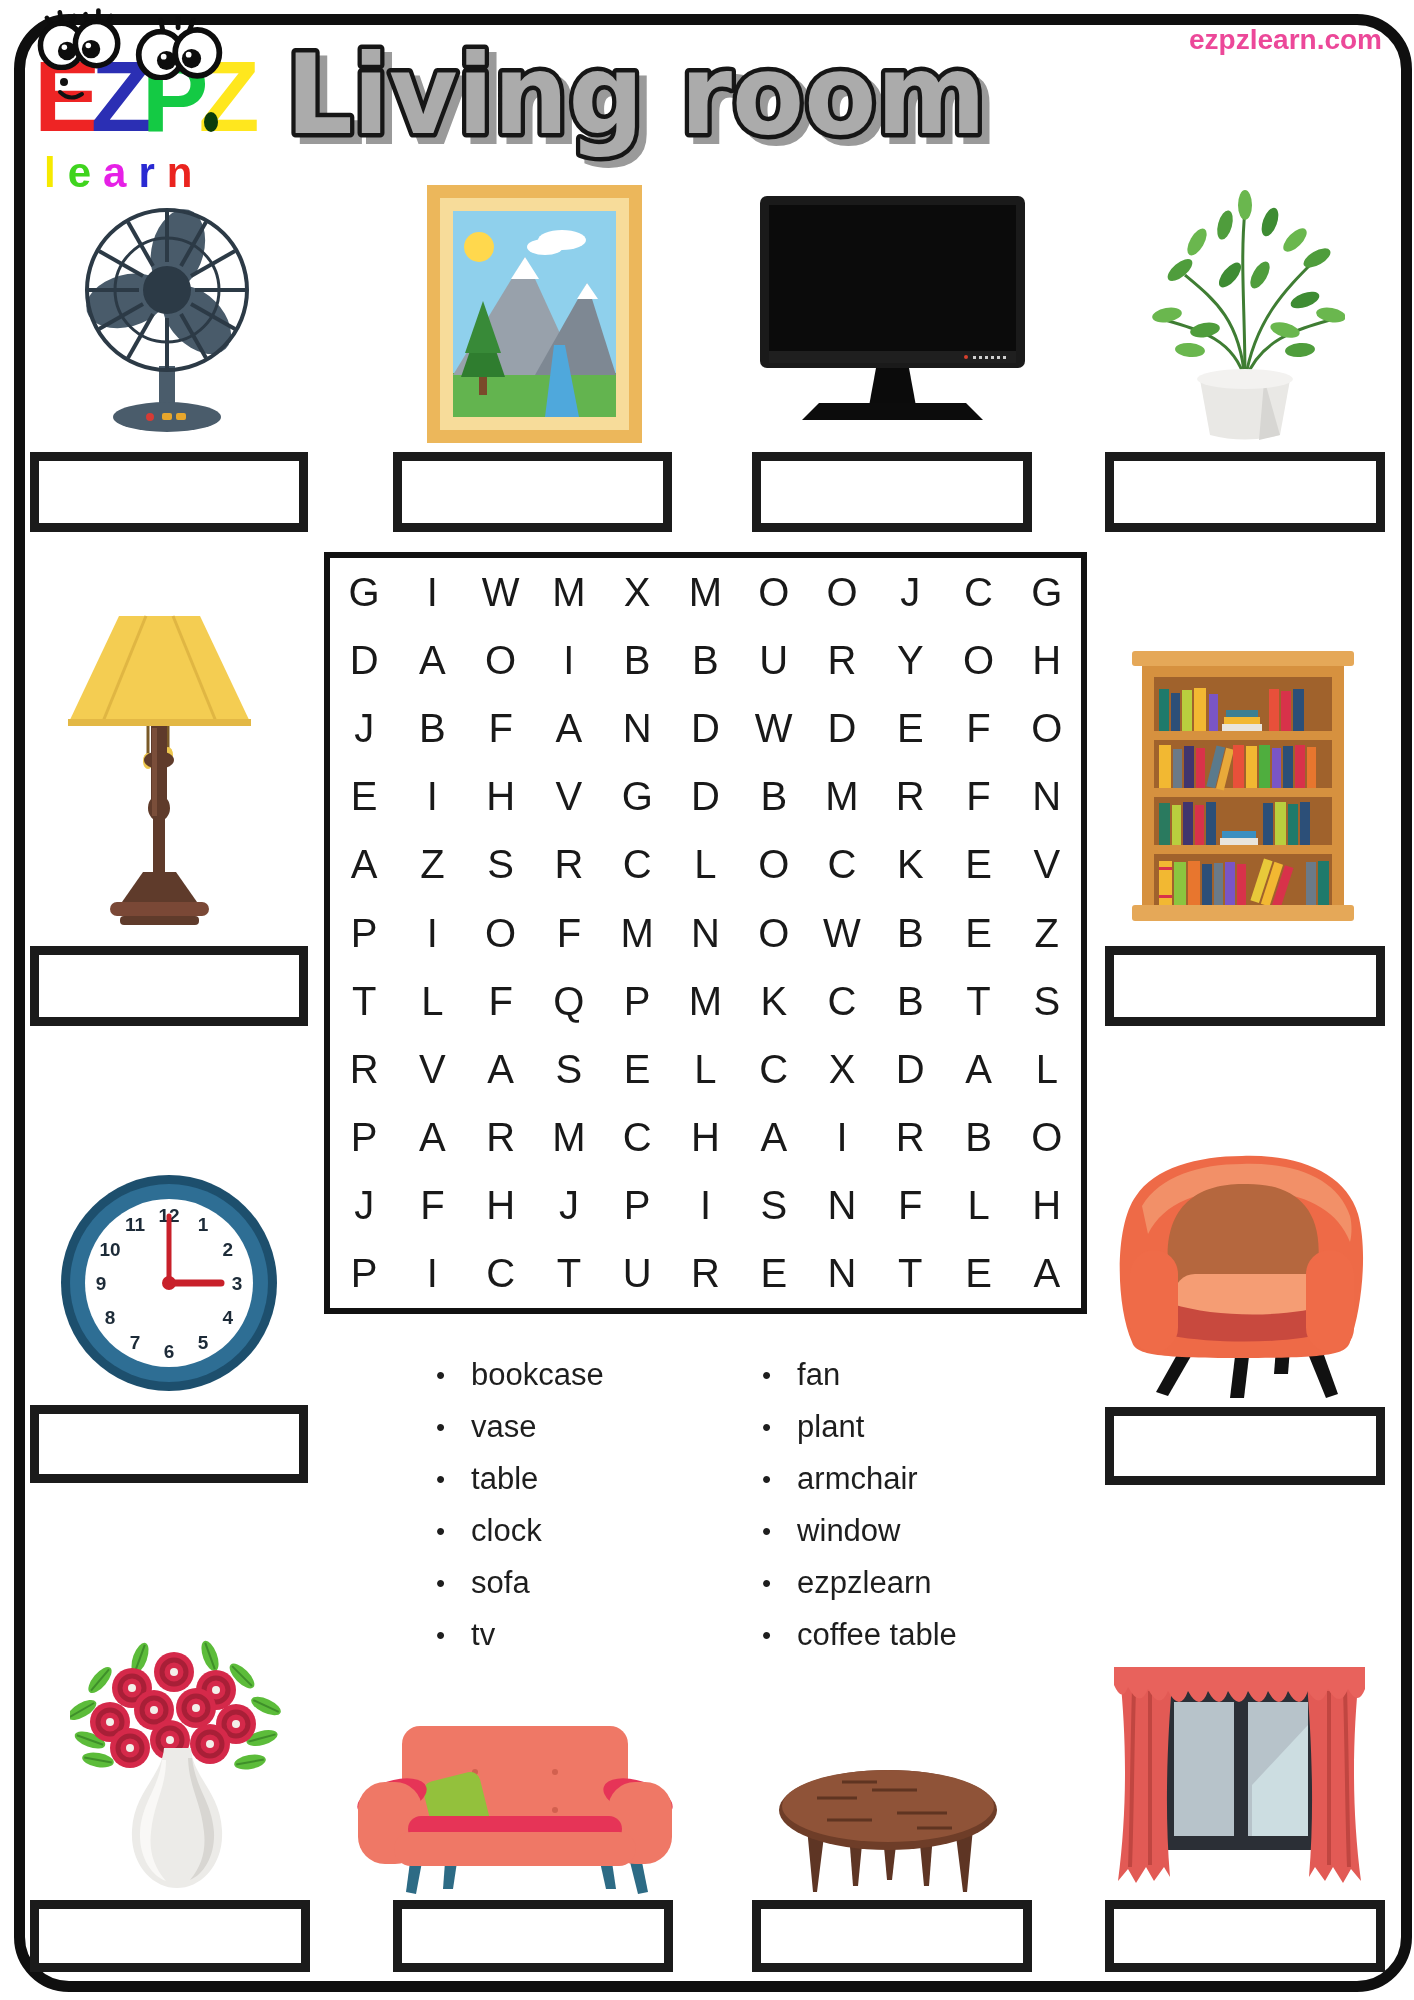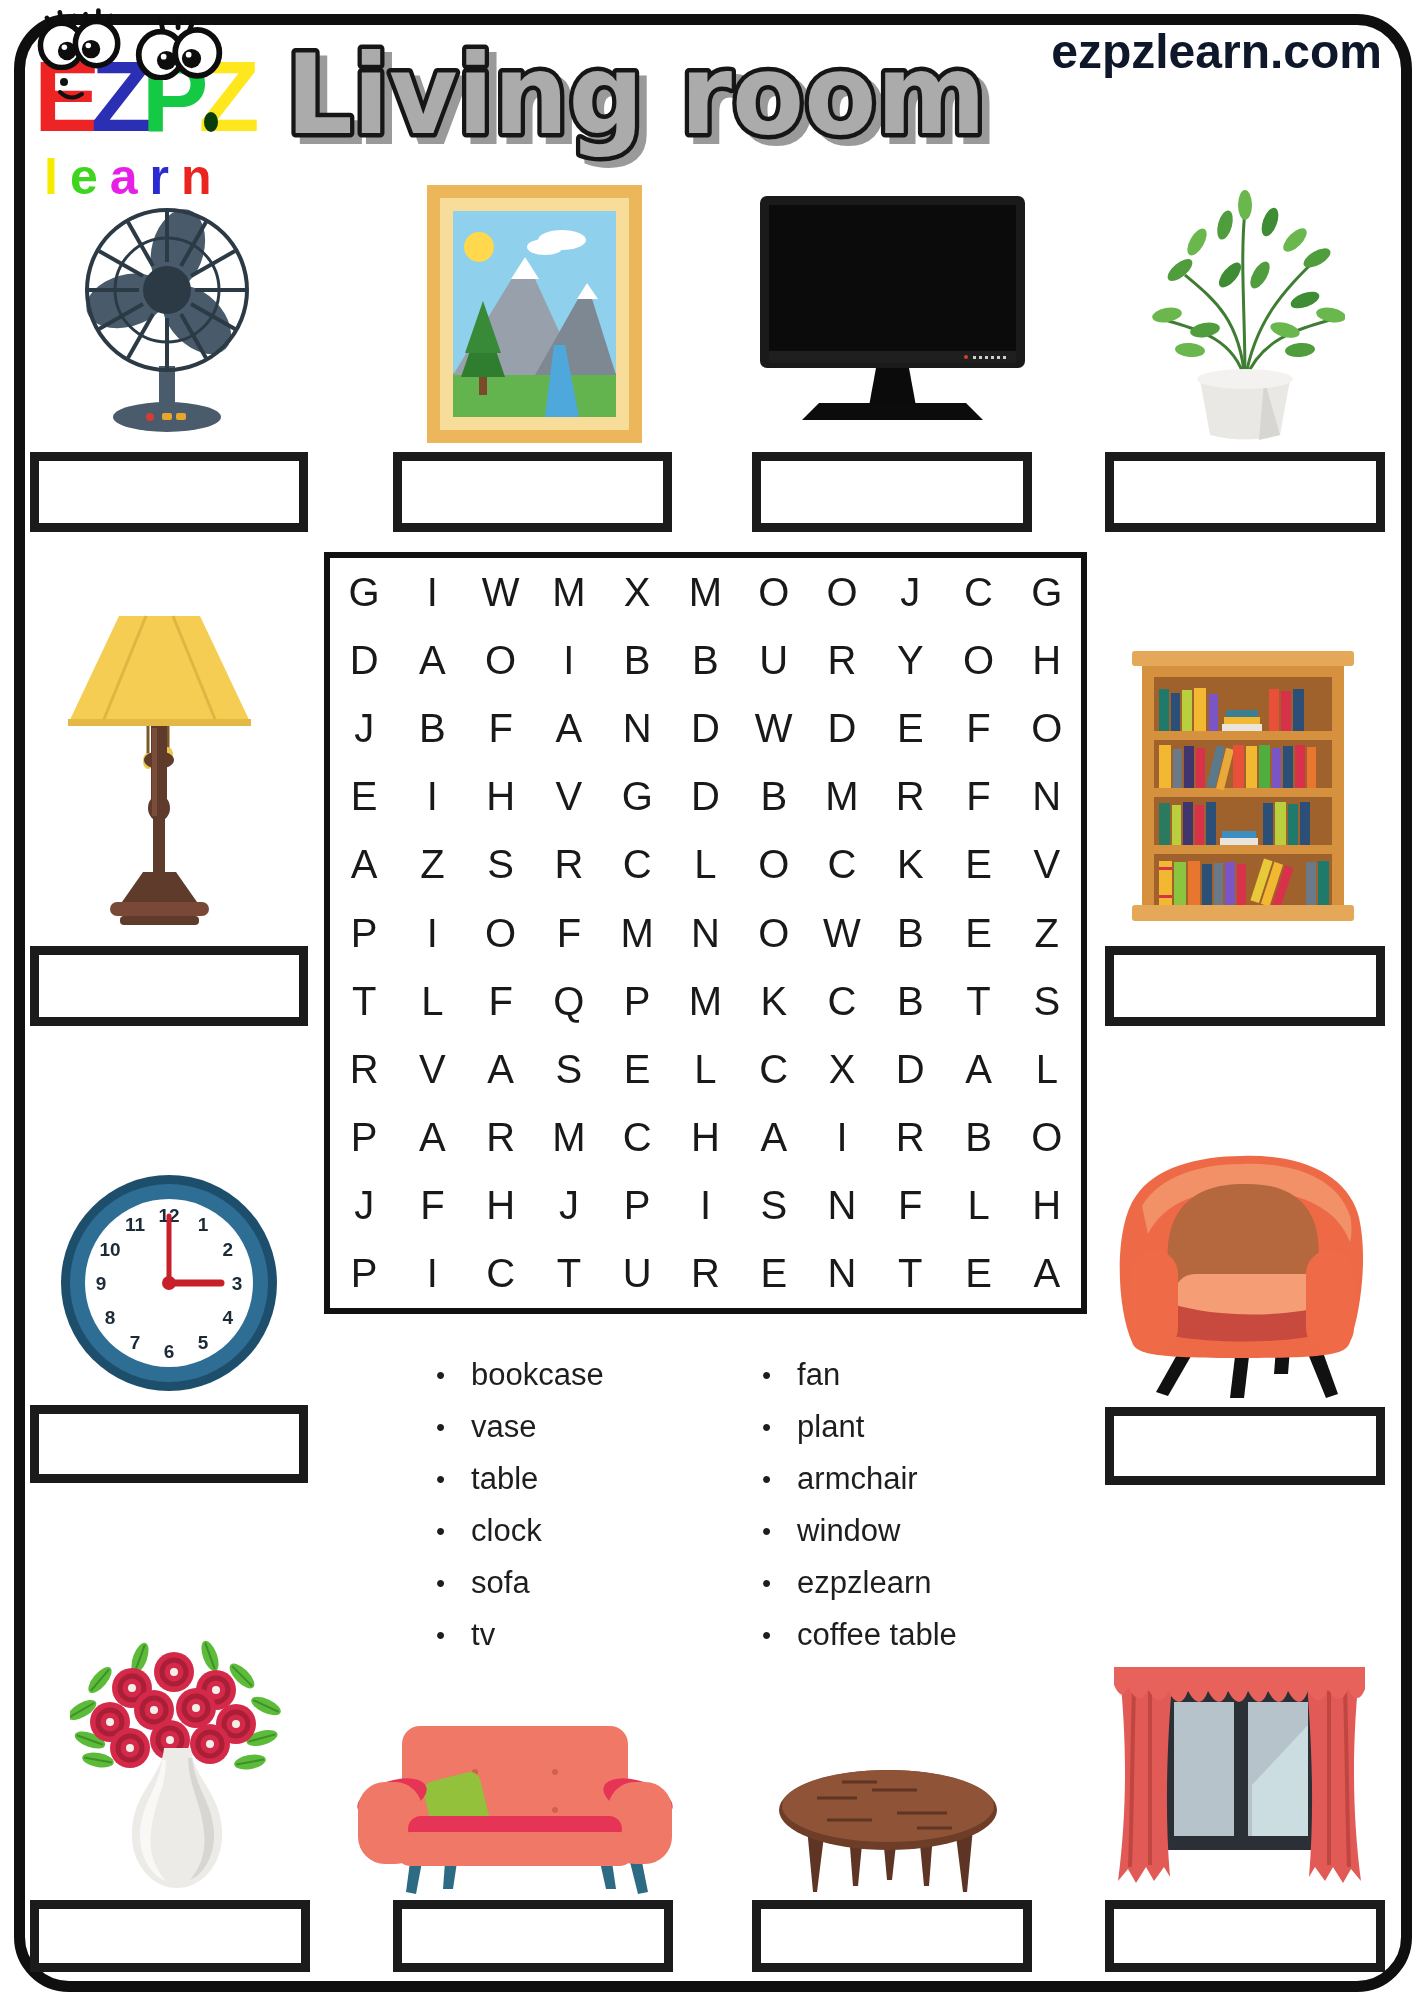--- a/index.html
+++ b/index.html
@@ -3,24 +3,24 @@
 <meta charset="utf-8">
 <style>
   html,body{margin:0;padding:0;background:#fff;}
   #page{position:relative;width:1414px;height:2000px;background:#fff;overflow:hidden;
         font-family:"Liberation Sans",sans-serif;}
   .frame{position:absolute;left:14px;top:14px;width:1376px;height:1956px;
          border:11px solid #0f0f0f;border-radius:55px;}
   .fig{position:absolute;}
   .fig svg{display:block;width:100%;height:100%;}
   .abox{position:absolute;background:#fff;border:9px solid #1b1b1b;box-sizing:border-box;}
-  .site{position:absolute;top:24px;right:32px;font-size:48px;font-weight:bold;color:#0f172a;}
+  .site{position:absolute;top:24px;right:32px;font-size:28px;font-weight:bold;color:#ec4899;}
   .logo{position:absolute;left:28px;top:8px;width:262px;height:192px;}
   #logo-main{position:absolute;left:6px;top:38px;font-size:100px;font-weight:bold;line-height:1;letter-spacing:-10px;}
-  #logo-sub{position:absolute;left:16px;top:144px;font-size:50px;font-weight:bold;letter-spacing:12px;line-height:1;}
+  #logo-sub{position:absolute;left:16px;top:144px;font-size:42px;font-weight:bold;letter-spacing:12px;line-height:1;}
   .eyes{position:absolute;z-index:2;}
   .face-mark{position:absolute;z-index:3;}
   .title-wrap{position:absolute;left:264px;top:28px;}
   .ws{position:absolute;left:324px;top:552px;width:763px;height:762px;border:6px solid #111;
       box-sizing:border-box;background:#fff;display:flex;flex-direction:column;justify-content:space-evenly;}
   .ws-row{display:flex;flex:1;align-items:center;justify-content:space-evenly;}
   .ws-cell{flex:1;text-align:center;font-size:40px;color:#191919;}
   .wl{position:absolute;}
   .wl-item{display:flex;align-items:center;height:52px;font-size:31px;color:#1e1e1e;}
   .bullet{font-size:26px;margin-right:26px;}

